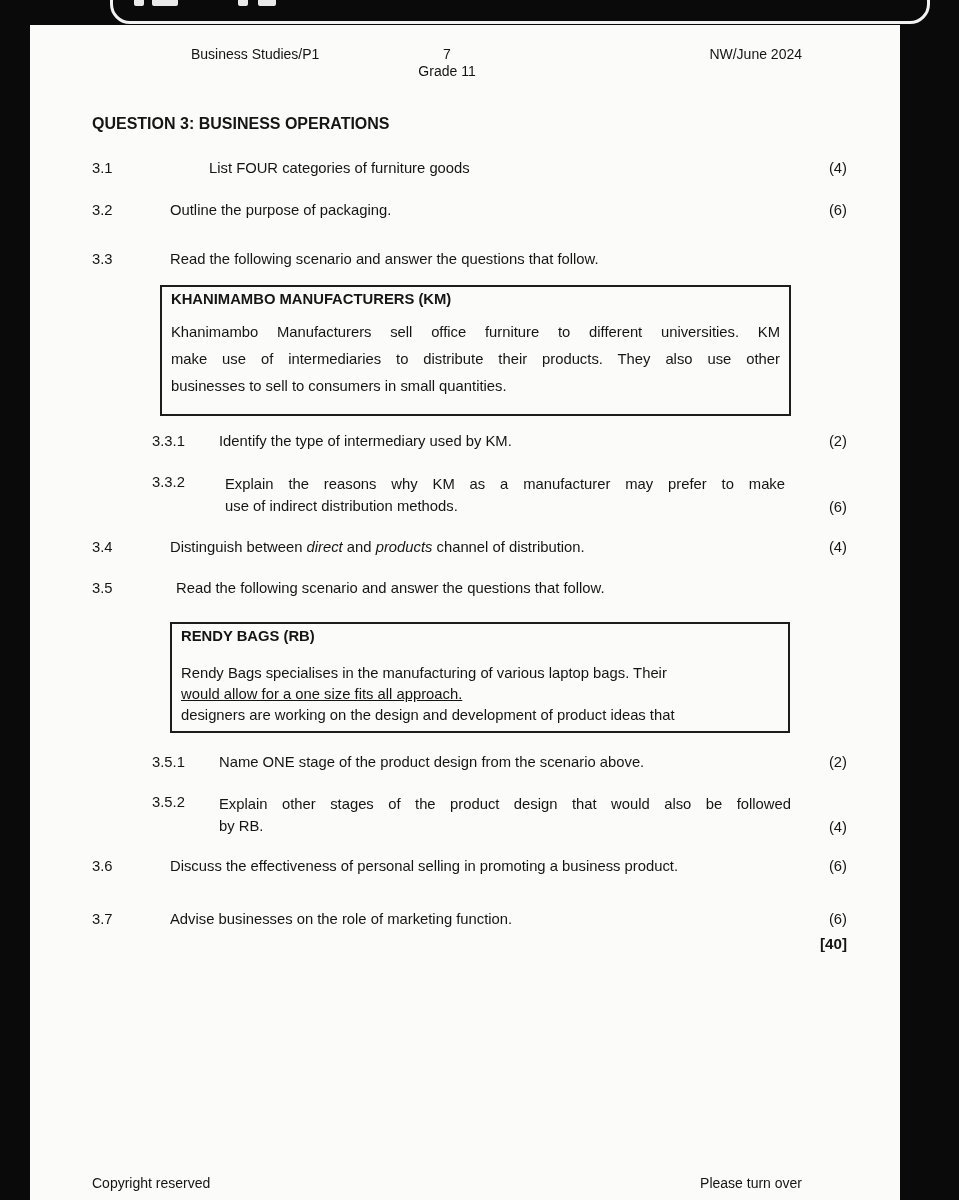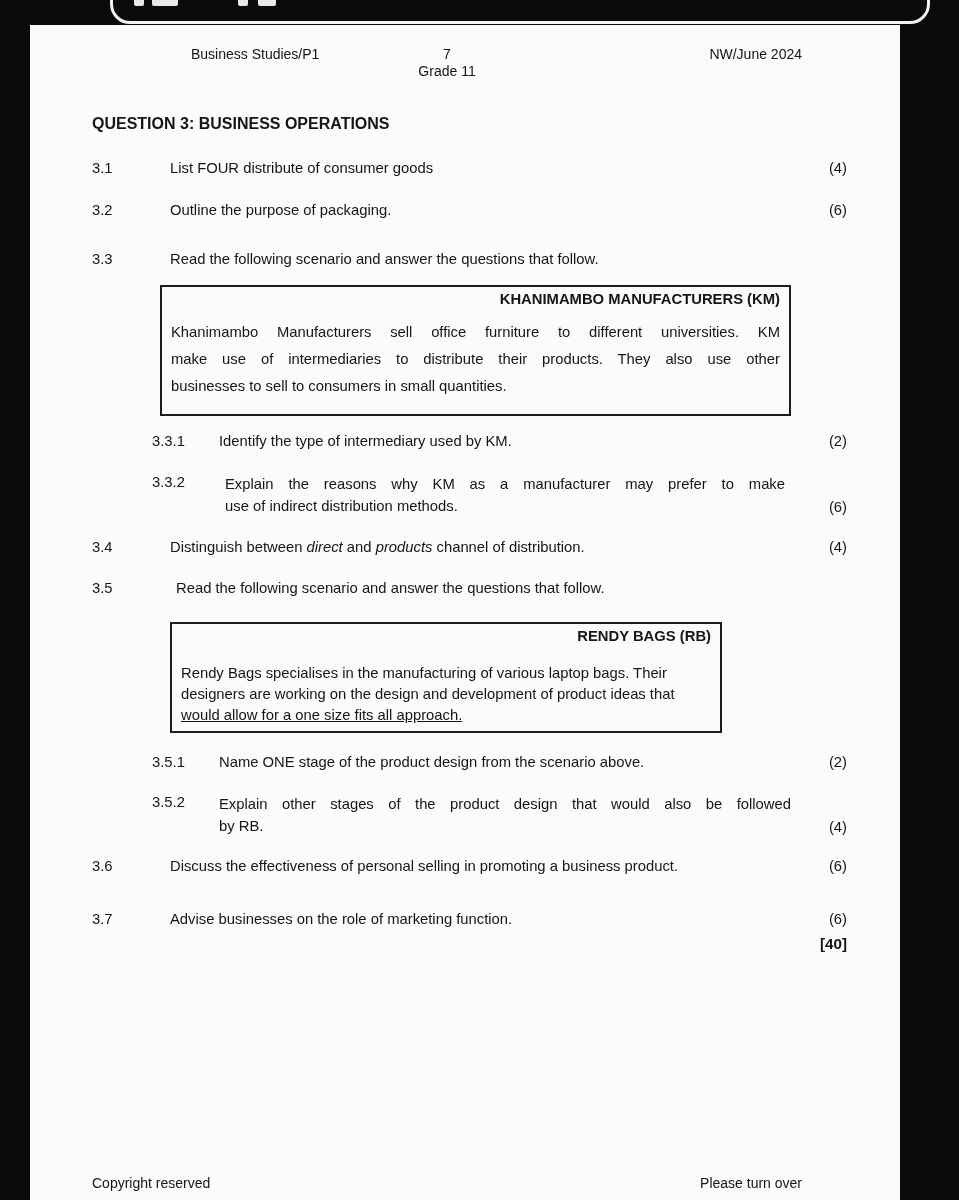--- a/index.html
+++ b/index.html
@@ -41,33 +41,33 @@
   .q-text { flex:1; }
   .q-marks { width:56px; flex:0 0 56px; text-align:right; align-self:flex-end; }
 
   .q-row.sub { margin-left:60px; }
   .q-row.sub .q-num { width:67px; flex:0 0 67px; }
 
   .two-line { line-height:22px; }
   .jline { display:block; text-align:justify; text-align-last:justify; }
   .nline { display:block; }
 
-  .mt26{margin-top:26px;} .mt23{margin-top:23px;} .mt30{margin-top:30px;}
+  .mt26{margin-top:26px;gap:39px;} .mt23{margin-top:23px;} .mt30{margin-top:30px;}
   .mt16{margin-top:16px;} .mt22{margin-top:22px;gap:6px;} .mt21{margin-top:21px;}
   .mt24{margin-top:24px;} .mt20{margin-top:20px;} .mt34{margin-top:34px;align-items:flex-end;}
   .mt5{margin-top:5px;}
 
   
   .scenario {
     border:2px solid #1d1d1d;
     background:#fbfbfa;
   }
   .box-km { margin-left:68px; width:631px; padding:3px 9px 14px 9px; }
-  .box-rb { margin-left:78px; width:552px; padding:3px 9px 5px 9px; }
-  .box-title { text-align:right; font-weight:bold; line-height:19px; }
+  .box-rb { margin-left:78px; width:620px; padding:3px 9px 5px 9px; }
+  .box-title { text-align:left; font-weight:bold; line-height:19px; }
   .box-gap-km { height:10px; }
   .box-gap-rb { height:17px; }
   .box-body-km { line-height:27px; }
   .box-body-rb { line-height:21px; }
   .u { text-decoration:underline; }
 
   .total-row { text-align:right; font-weight:bold; font-size:15.2px; }
 
   .footer {
     position:absolute; left:62px; right:98px; bottom:8px;
@@ -99,21 +99,21 @@
           <div>7</div>
           <div>Grade 11</div>
         </div>
         <div class="h-right">NW/June 2024</div>
       </div>
 
       <div class="section-title">QUESTION 3: BUSINESS OPERATIONS</div>
 
       <div class="q-row mt26">
         <div class="q-num">3.1</div>
-        <div class="q-text">List FOUR distribute of consumer goods</div>
+        <div class="q-text">List FOUR categories of furniture goods</div>
         <div class="q-marks">(4)</div>
       </div>
 
       <div class="q-row mt23">
         <div class="q-num">3.2</div>
         <div class="q-text">Outline the purpose of packaging.</div>
         <div class="q-marks">(6)</div>
       </div>
 
       <div class="q-row mt30">
@@ -157,22 +157,22 @@
         <div class="q-num">3.5</div>
         <div class="q-text">Read the following scenario and answer the questions that follow.</div>
         <div class="q-marks"></div>
       </div>
 
       <div class="scenario box-rb mt24">
         <div class="box-title">RENDY BAGS (RB)</div>
         <div class="box-gap-rb"></div>
         <div class="box-body-rb">
           <span class="nline">Rendy Bags specialises in the manufacturing of various laptop bags. Their</span>
+          <span class="nline u">would allow for a one size fits all approach.</span>
           <span class="nline">designers are working on the design and development of product ideas that</span>
-          <span class="nline u">would allow for a one size fits all approach.</span>
         </div>
       </div>
 
       <div class="q-row sub mt20">
         <div class="q-num">3.5.1</div>
         <div class="q-text">Name ONE stage of the product design from the scenario above.</div>
         <div class="q-marks">(2)</div>
       </div>
 
       <div class="q-row sub mt21">

